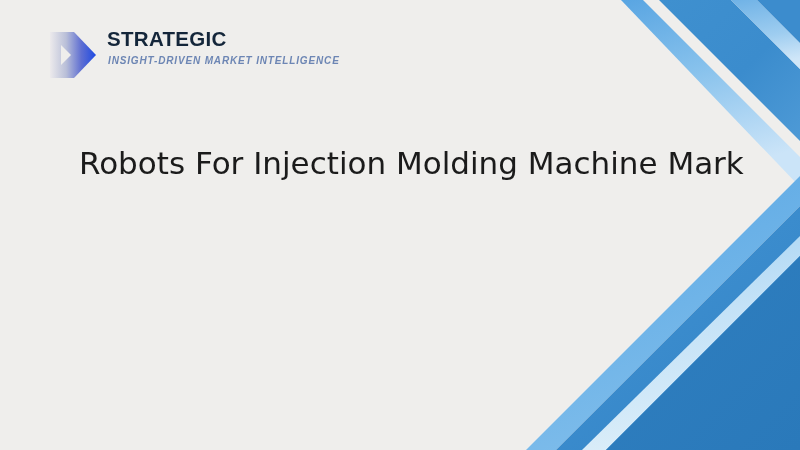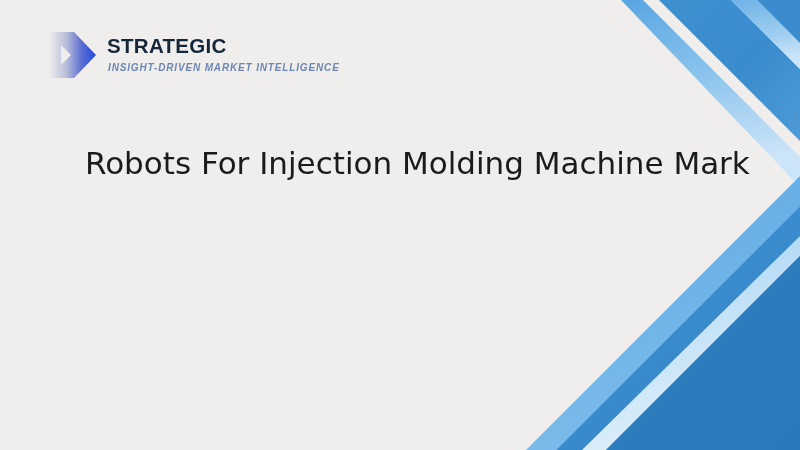--- a/index.html
+++ b/index.html
@@ -29,21 +29,21 @@
     pointer-events: none;
   }
   .deco-svg { display: block; }
 
   
   #logo-block {
     position: absolute;
     left: 48px;
     top: 28px;
     display: flex;
-    align-items: center;
+    align-items: flex-start;
     gap: 9px;
   }
   #logo-mark {
     width: 50px;
     height: 54px;
     flex: 0 0 auto;
   }
   #logo-text-block {
     display: flex;
     flex-direction: column;
@@ -67,21 +67,21 @@
     color: #6d86b4;
     white-space: nowrap;
     margin-top: 4px;
     margin-left: 1px;
     font-style: italic;
   }
 
   
   #report-title {
     position: absolute;
-    left: 85px;
+    left: 79px;
     top: 143px;
     font-family: "DejaVu Sans", sans-serif;
     font-size: 31px;
     line-height: 40px;
     font-weight: normal;
     color: #1b1b1b;
     white-space: nowrap;
     letter-spacing: 0px;
     z-index: 5;
   }

